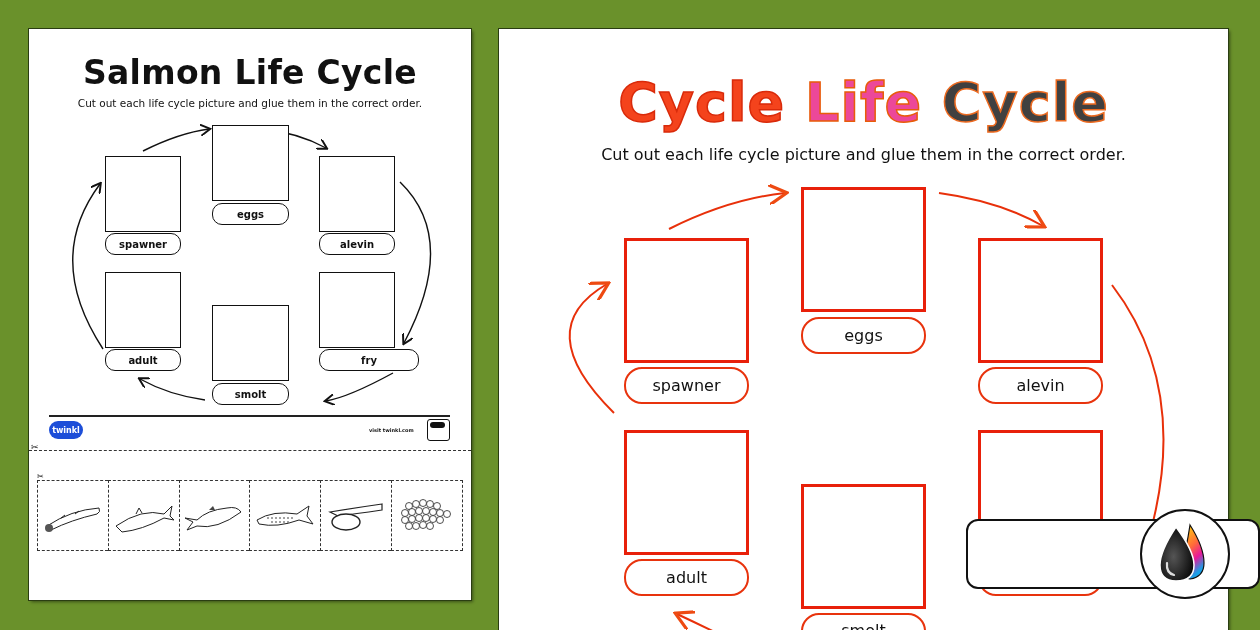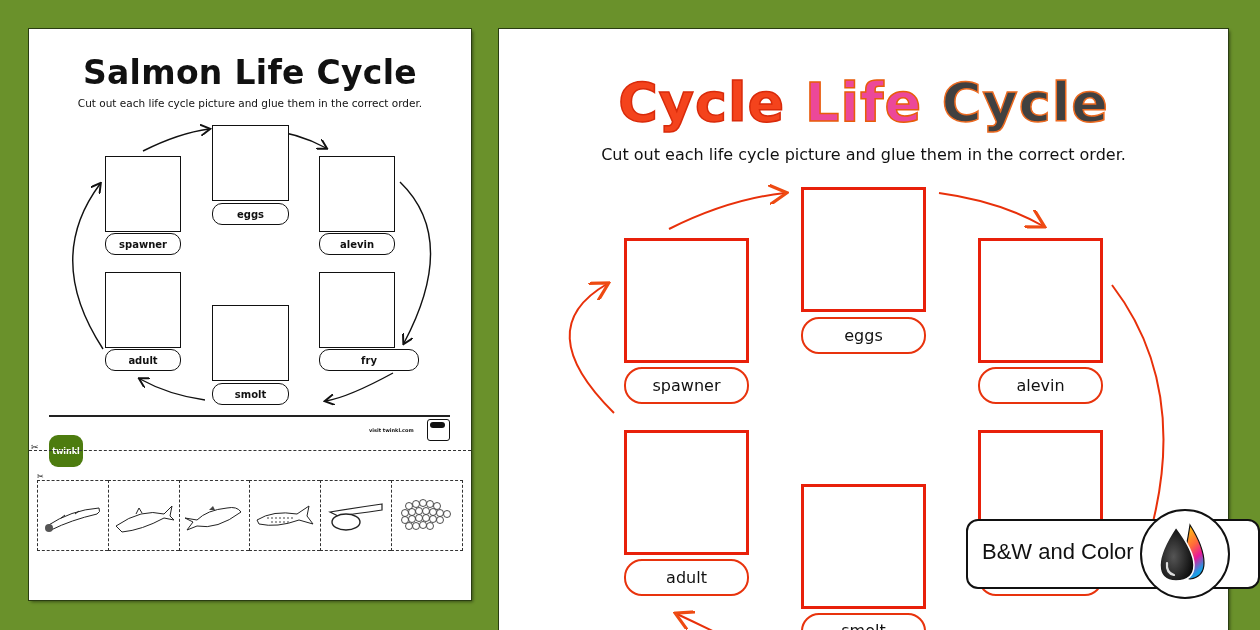--- a/index.html
+++ b/index.html
@@ -24,23 +24,23 @@
     font-size: 10.5px; color: #111;
   }
   .box-bw { position: absolute; border: 1.6px solid #111; background: #fff; box-sizing: border-box; }
   .label-bw {
     position: absolute; border: 1.4px solid #111; border-radius: 10px; background:#fff;
     box-sizing: border-box; font-size: 10px; text-align: center; color:#111;
     display:flex; align-items:center; justify-content:center; font-weight: bold;
   }
   .footer-line { position: absolute; left: 20px; top: 386px; width: 401px; height: 2px; background: #222; }
   .twinkl-logo {
-    position: absolute; left: 20px; top: 392px; width: 34px; height: 32px;
-    background: #4d7c0f; border-radius: 9px; color: #fff; font-size: 8px; font-weight: bold;
-    display:flex; align-items:center; justify-content:center;margin-top:14px;
+    position: absolute; left: 20px; top: 392px; width: 34px; height: 18px;
+    background: #1d4ed8; border-radius: 9px; color: #fff; font-size: 8px; font-weight: bold;
+    display:flex; align-items:center; justify-content:center;
   }
   .visit { position: absolute; left: 340px; top: 398px; font-size: 5px; font-weight: bold; color: #111; }
   .badge-small {
     position: absolute; left: 398px; top: 390px; width: 21px; height: 20px;
     border: 1.5px solid #111; border-radius: 3px; background: #fff;
   }
   .badge-small::before { content:""; position:absolute; left:2px; top:2px; width:15px; height:6px; background:#111; border-radius: 3px; }
   .cut-line {
     position: absolute; left: 0; top: 421px; width: 442px; height: 0;
     border-top: 1.5px dashed #333;
@@ -240,21 +240,20 @@
 
   <div class="box-c" style="left:479px; top:401px; width:125px; height:125px;"></div>
   <div class="label-c" style="left:479px; top:530px; width:125px; height:37px;"></div>
 
   <div class="box-c" style="left:302px; top:455px; width:125px; height:125px;"></div>
   <div class="label-c" style="left:302px; top:584px; width:125px; height:37px; align-items:flex-start; padding-top:6px;">smolt</div>
 </div>
 
 <div class="bw-badge">
   <div class="pill"></div>
-  <div class="pill-text">B&amp;W and Color</div>
   <div class="circle">
     <svg width="86" height="86" viewBox="0 0 86 86">
       <defs>
         <linearGradient id="cmy" x1="0" y1="0" x2="0.4" y2="1">
           <stop offset="0" stop-color="#ffe600"></stop>
           <stop offset="0.5" stop-color="#ff6a3a"></stop>
           <stop offset="0.75" stop-color="#e8189a"></stop>
           <stop offset="1" stop-color="#1aa0e8"></stop>
         </linearGradient>
         <radialGradient id="blk" cx="0.4" cy="0.55" r="0.6">

